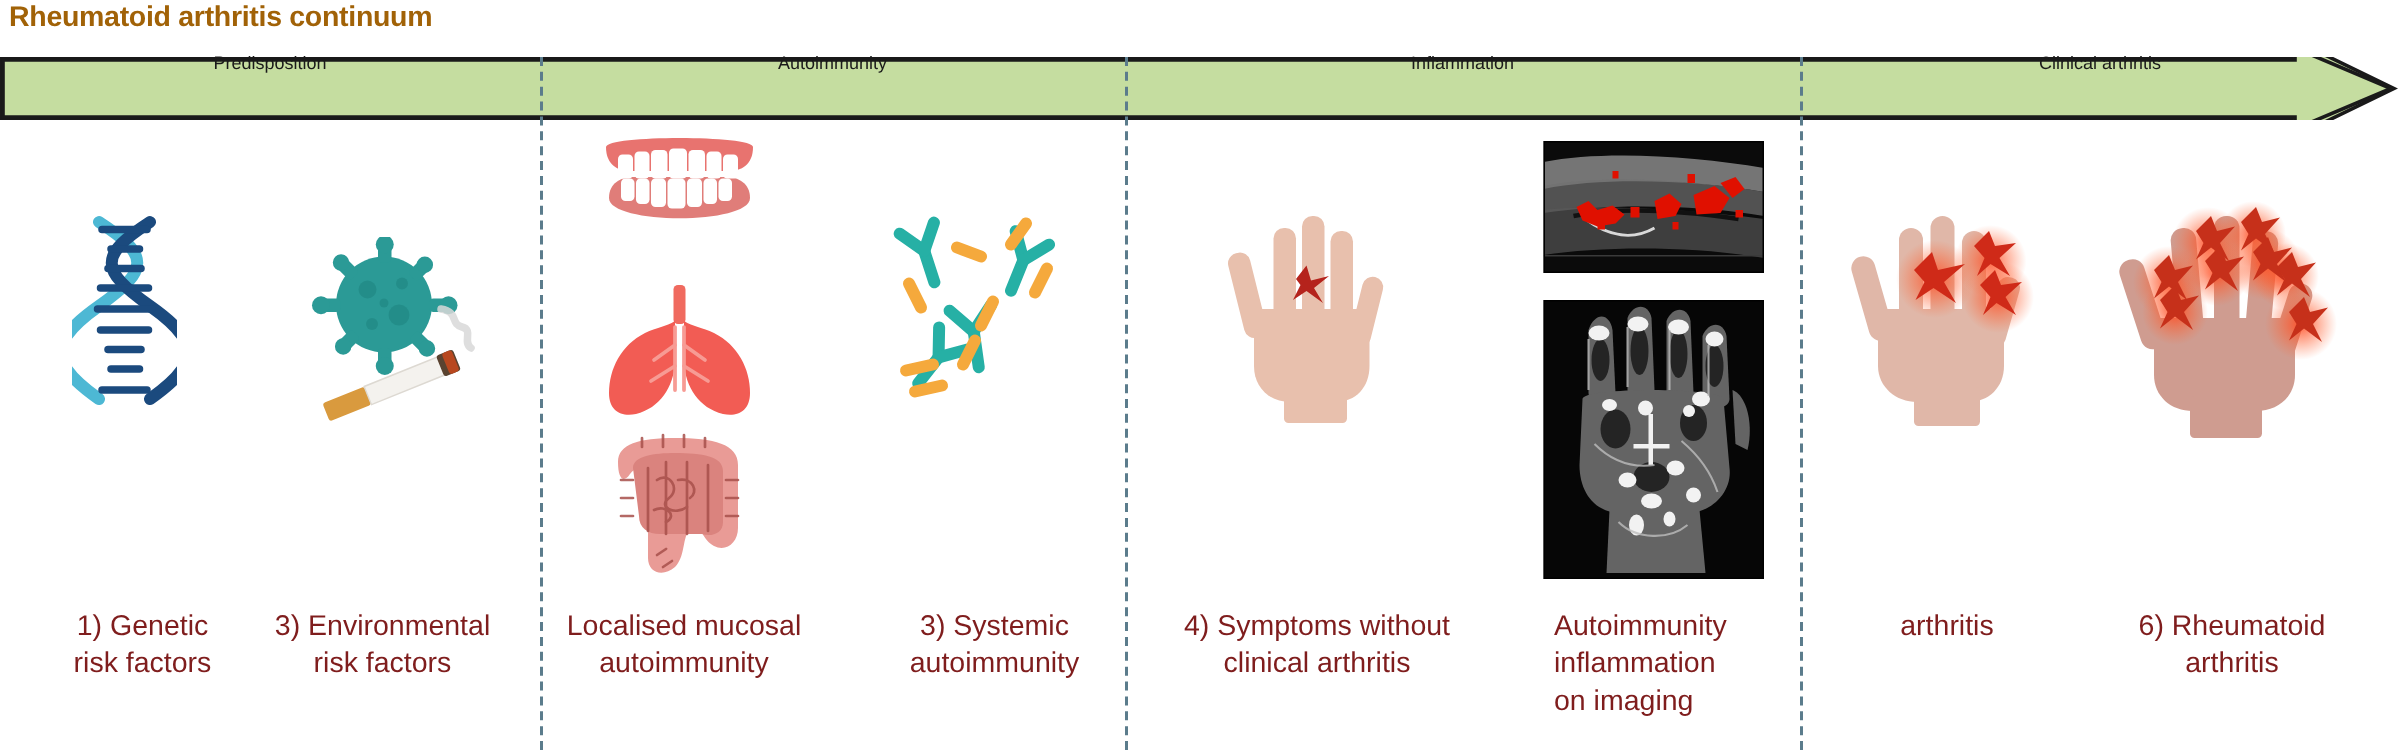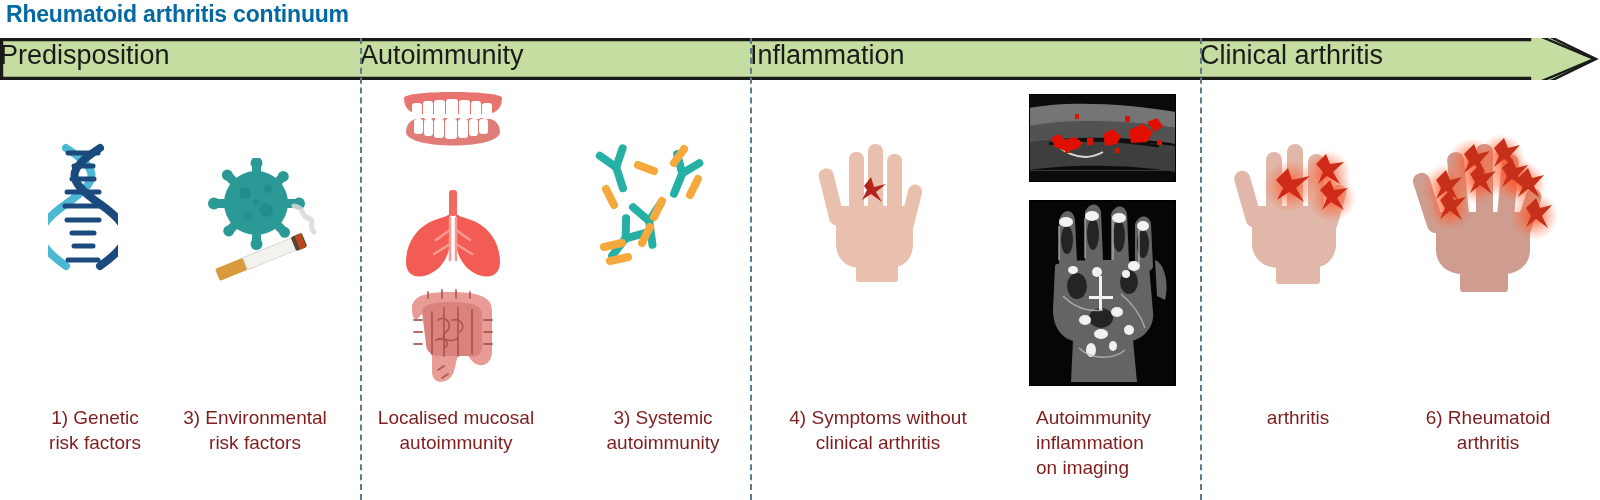--- a/index.html
+++ b/index.html
@@ -1,27 +1,27 @@
 <!DOCTYPE html>
 <html><head>
 <meta charset="utf-8">
 <style>
   html,body{margin:0;padding:0;background:#ffffff;}
   body{width:1600px;height:500px;position:relative;overflow:hidden;
        font-family:"Liberation Sans",sans-serif;color:#1a1a1a;}
 
   
-  .fig-title{position:absolute;left:6px;top:1px;font-size:23px;font-weight:bold;
-             letter-spacing:-0.2px;color:#0369a1;}
+  .fig-title{position:absolute;left:6px;top:1px;font-size:19px;font-weight:bold;
+             letter-spacing:-0.2px;color:#a16207;}
 
   
   .banner{position:absolute;left:0px;top:38px;width:1600px;height:42px;}
   .banner svg{display:block;}
-  .stage-label{position:absolute;top:40px;height:30px;line-height:30px;
-               font-size:27px;color:#1a1a1a;text-align:left;}
+  .stage-label{position:absolute;top:27px;height:30px;line-height:30px;
+               font-size:12px;color:#1a1a1a;text-align:center;}
 
   
   .divider{position:absolute;top:38px;height:462px;width:0;
            border-left:2px dashed #5b7c8c;}
   .caption{position:absolute;font-size:19px;line-height:25px;color:#7f1d1d;}
   .caption.center{text-align:center;}
   .caption.left{text-align:left;}
 
   .art{position:absolute;}
 

